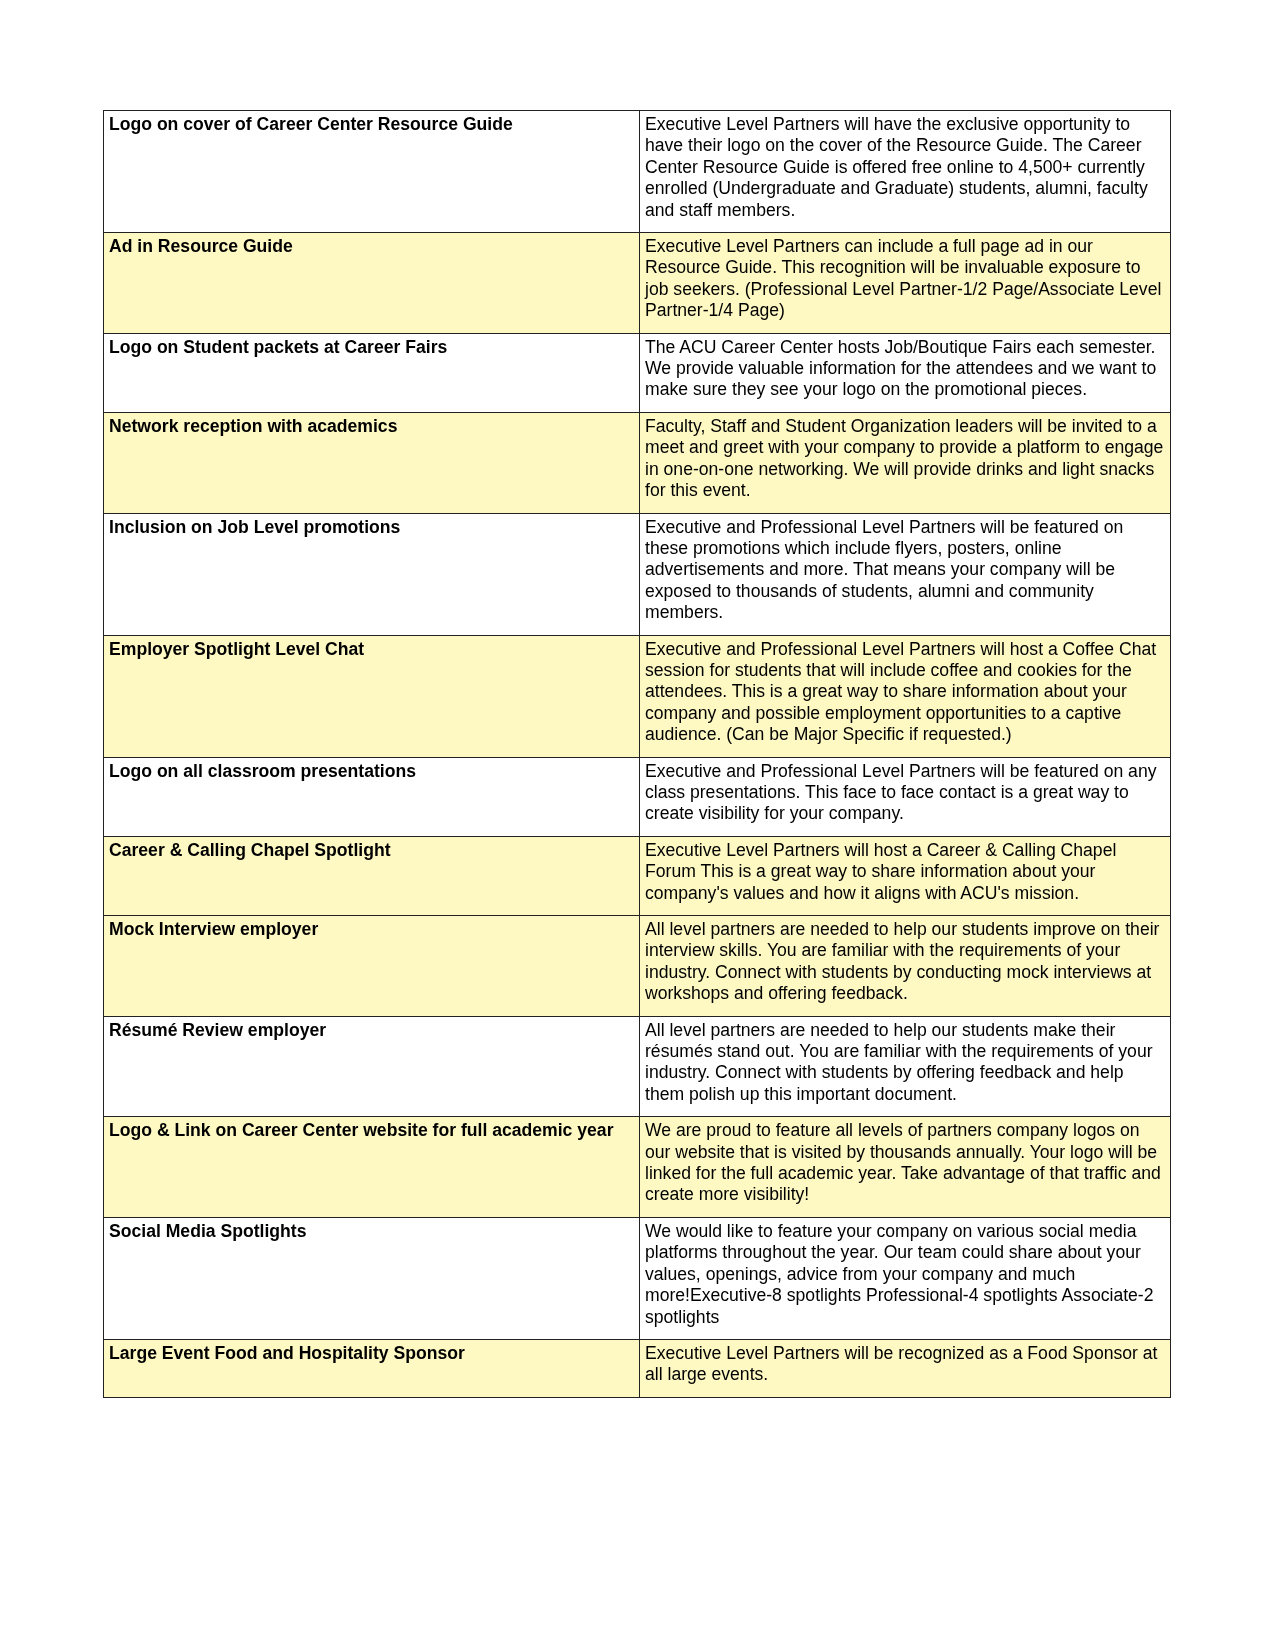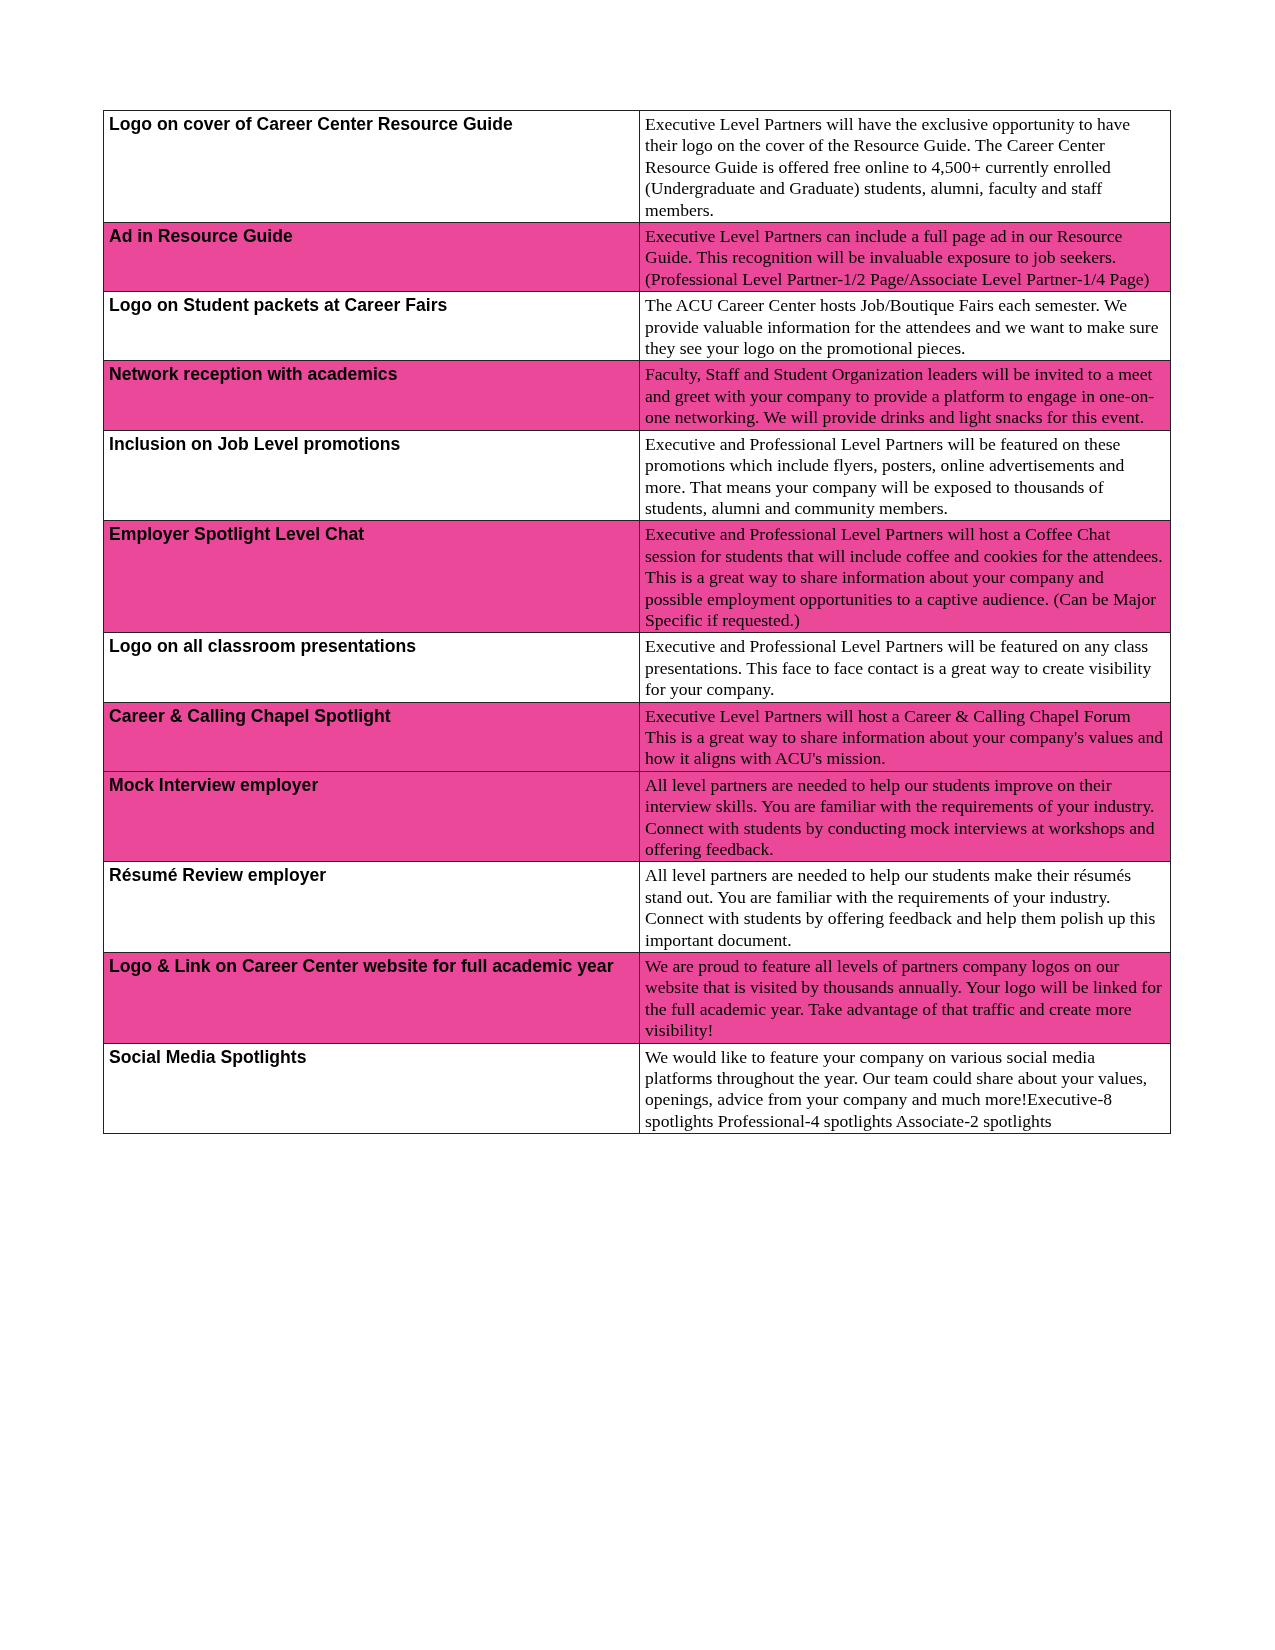--- a/index.html
+++ b/index.html
@@ -1,23 +1,23 @@
 <!DOCTYPE html>
 <html><head>
 <meta charset="utf-8">
 <style>
   html, body { margin: 0; padding: 0; background: #ffffff; }
   body { width: 1275px; height: 1650px; position: relative; font-family: "Liberation Sans", sans-serif; color: #000; }
   .page { position: absolute; left: 103px; top: 110px; width: 1066px; }
   table.benefits { border-collapse: collapse; width: 1066px; table-layout: fixed; }
-  table.benefits td { border: 1.5px solid #222; vertical-align: top; padding: 3px 5px 1px 5px; font-size: 17.6px; line-height: 21.4px; }
+  table.benefits td { border: 1.5px solid #222; vertical-align: top; padding: 3px 5px 11px 5px; font-size: 17.6px; line-height: 21.4px; }
   td.label-cell { width: 525px; font-weight: bold; white-space: nowrap; overflow: hidden; text-overflow: clip; }
-  td.desc-cell { width: 520px; font-family: Liberation Serif, serif; }
+  td.desc-cell { width: 520px; }
   tr.row-odd td { background: #ffffff; }
-  tr.row-even td { background: #ec4899; }
+  tr.row-even td { background: #fef9c3; }
 </style>
 </head>
 <body>
 
 <div class="page">
   <table class="benefits">
     <tbody>
       <tr class="row-odd">
         <td class="label-cell">Logo on cover of Career Center Resource Guide</td>
         <td class="desc-cell">Executive Level Partners will have the exclusive opportunity to have their logo on the cover of the Resource Guide. The Career Center Resource Guide is offered free online to 4,500+ currently enrolled (Undergraduate and Graduate) students, alumni, faculty and staff members.</td>
@@ -59,15 +59,19 @@
         <td class="desc-cell">All level partners are needed to help our students make their résumés stand out. You are familiar with the requirements of your industry. Connect with students by offering feedback and help them polish up this important document.</td>
       </tr>
       <tr class="row-even">
         <td class="label-cell">Logo &amp; Link on Career Center website for full academic year</td>
         <td class="desc-cell">We are proud to feature all levels of partners company logos on our website that is visited by thousands annually.  Your logo will be linked for the full academic year.  Take advantage of that traffic and create more visibility!</td>
       </tr>
       <tr class="row-odd">
         <td class="label-cell">Social Media Spotlights</td>
         <td class="desc-cell">We would like to feature your company on various social media platforms throughout the year.  Our team could share about your values, openings, advice from your company and much more!Executive-8 spotlights  Professional-4 spotlights Associate-2 spotlights</td>
       </tr>
+      <tr class="row-even">
+        <td class="label-cell">Large Event Food and Hospitality Sponsor</td>
+        <td class="desc-cell">Executive Level Partners will be recognized as a Food Sponsor at all large events.</td>
+      </tr>
     </tbody>
   </table>
 </div>
 
 </body></html>

